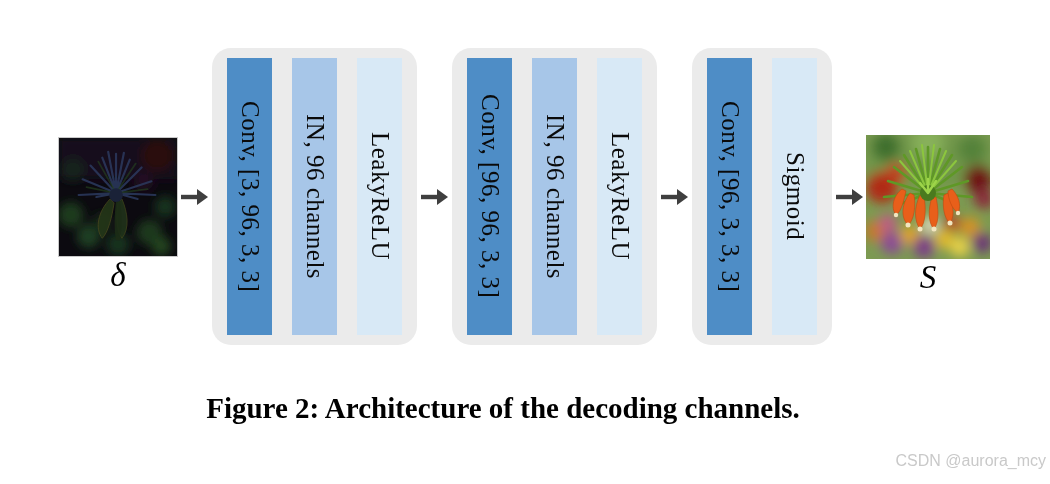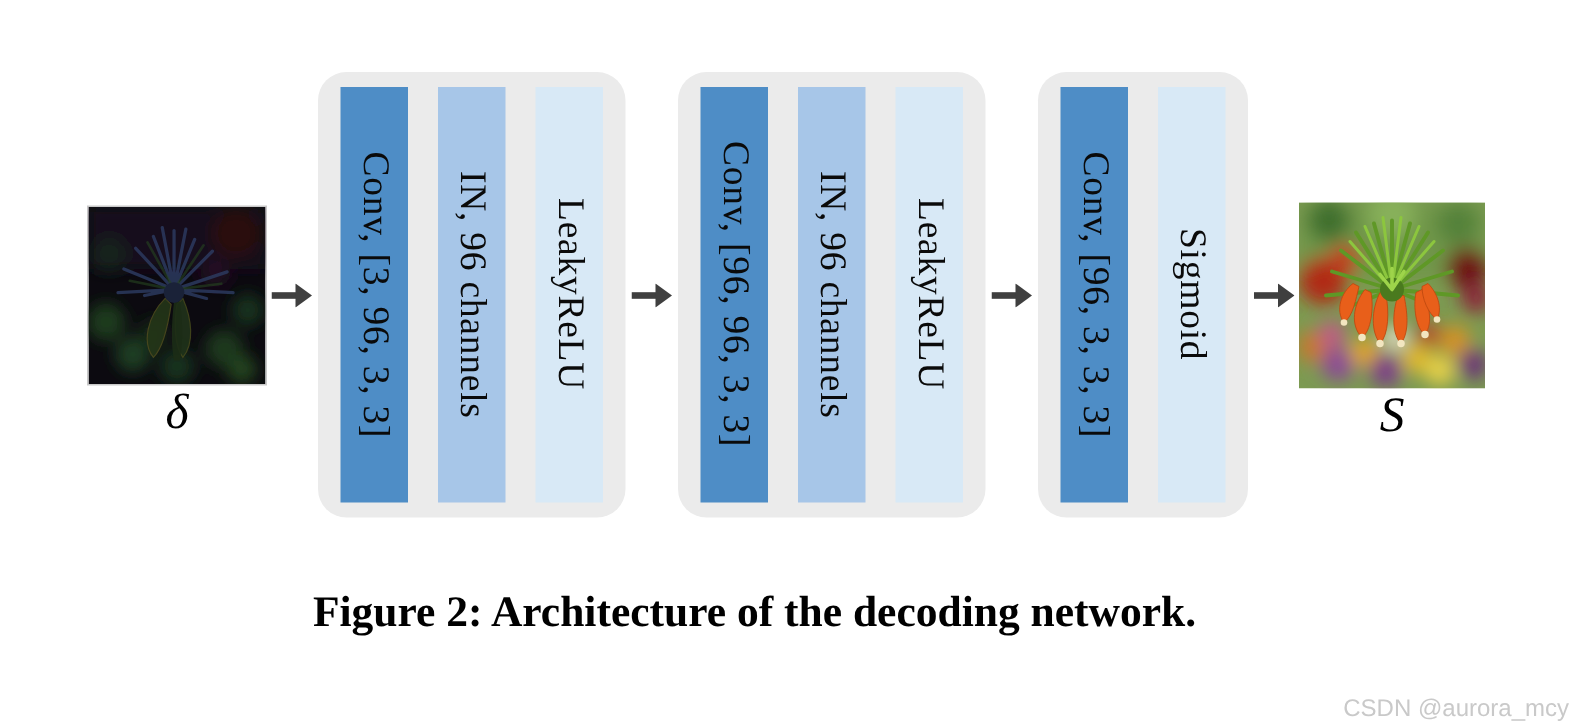--- a/index.html
+++ b/index.html
@@ -74,21 +74,21 @@
     top: 392px;
     left: 0;
     width: 1006px;
     text-align: center;
     font-weight: bold;
     font-size: 29px;
     color: #000;
   }
   .watermark {
     position: absolute;
-    top: 464px;
+    top: 452px;
     right: 4px;
     font-family: "Liberation Sans", "DejaVu Sans", sans-serif;
     font-size: 16px;
     color: #c9c9c9;
   }
 </style>
 </head>
 <body>
 
 <div id="canvas">
@@ -233,17 +233,17 @@
         <circle cx="30" cy="80" r="2.2" fill="#f2e6c0"></circle>
         <circle cx="92" cy="78" r="2.2" fill="#f2e6c0"></circle>
         <circle cx="62" cy="58" r="8" fill="#4a7a1e"></circle>
         <path d="M62,58 L54,48 M62,58 L70,46 M62,58 L62,44" stroke="#9ed44a" stroke-width="2.4" stroke-linecap="round"></path>
       </svg>
       <div class="io-label">S</div>
     </div>
 
   </div>
 
-  <div class="figure-caption">Figure 2: Architecture of the decoding network.</div>
+  <div class="figure-caption">Figure 2: Architecture of the decoding channels.</div>
 
   <div class="watermark">CSDN @aurora_mcy</div>
 
 </div>
 
 </body></html>

